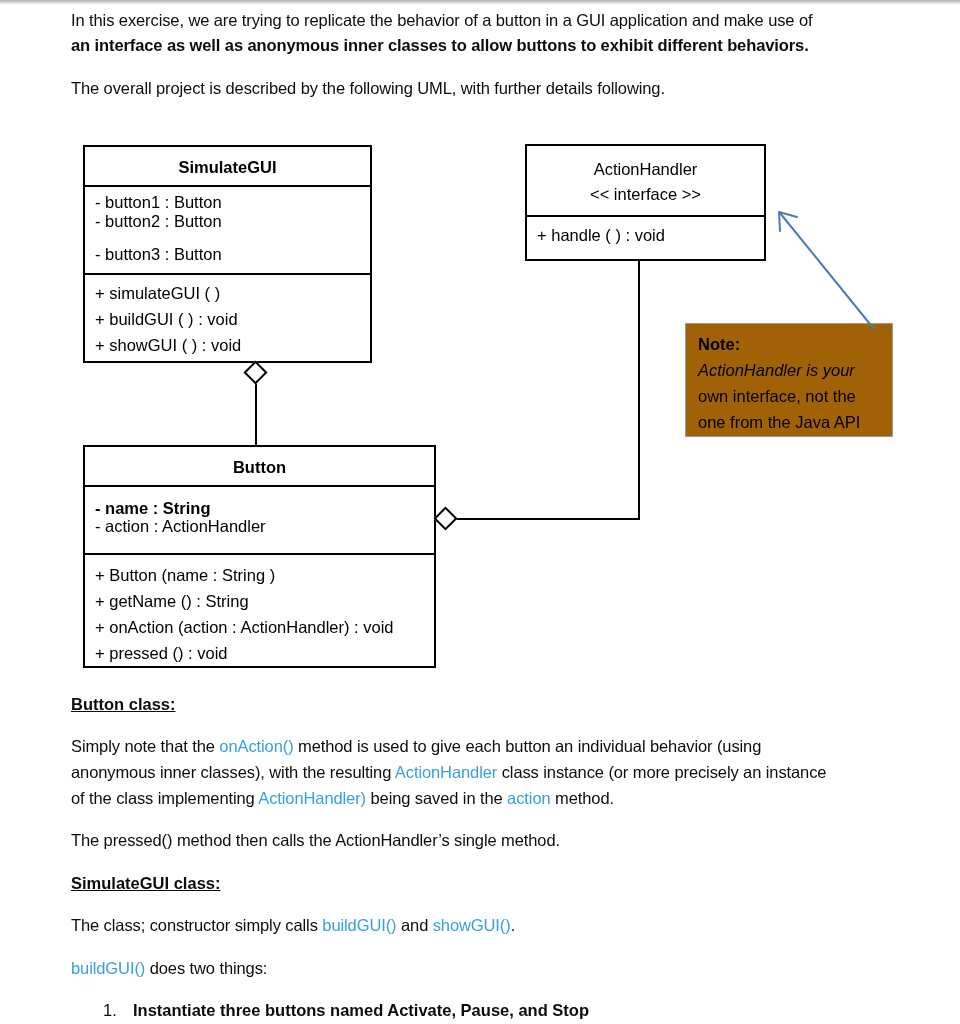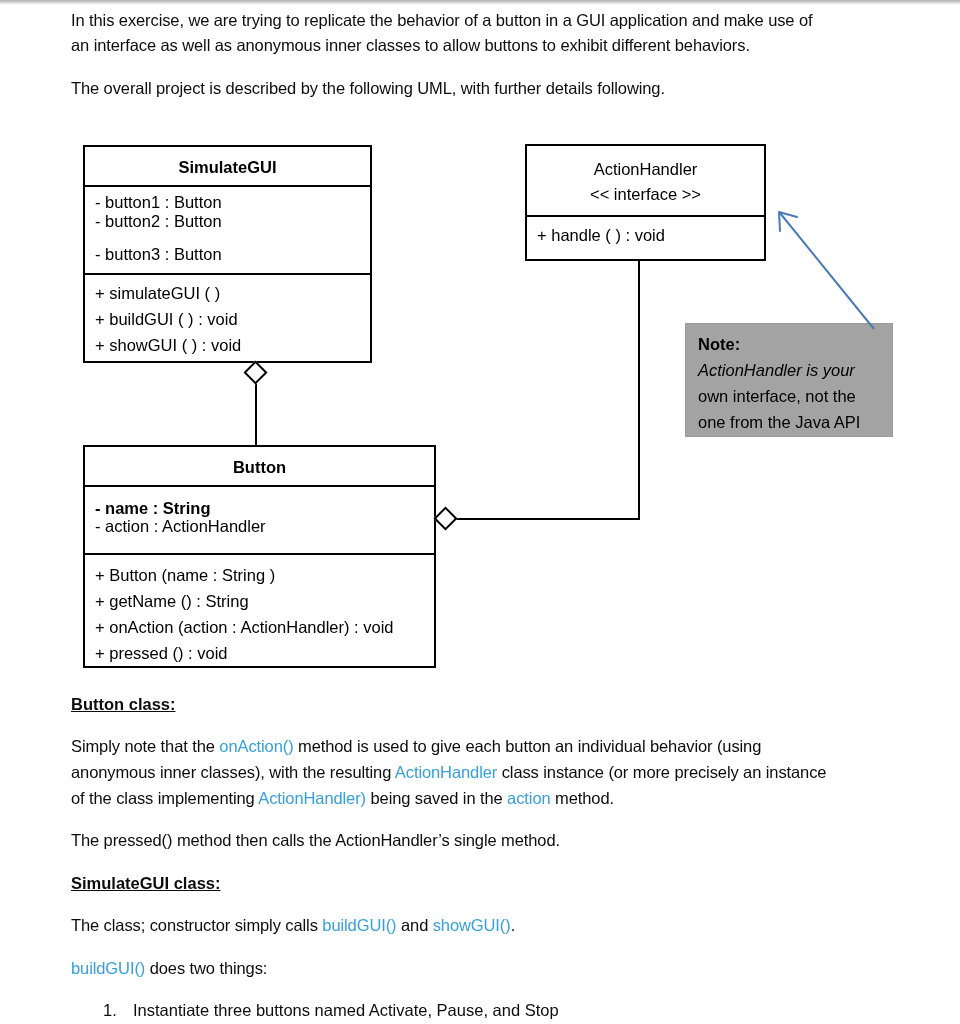--- a/index.html
+++ b/index.html
@@ -94,21 +94,21 @@
   .iface-line {
     text-align: center;
     font-size: 16.5px;
     line-height: 25px;
     color: #000000;
   }
 
   
   #note-box {
     position: absolute;
-    background: #a3a3a3;
+    background: #a16207;
     border: 1.5px solid #9a9a9a;
     box-sizing: border-box;
   }
   .note-title {
     position: absolute;
     font-weight: bold;
     font-size: 16.5px;
     line-height: 25.5px;
     color: #000000;
   }
@@ -150,21 +150,21 @@
   }
 </style>
 </head>
 <body>
 
 <div id="top-strip"></div>
 
 <div id="page">
 
   <div class="para" style="left:71px; top:8px; width:830px;">In this exercise, we are trying to replicate the behavior of a button in a GUI application and make use of</div>
-  <div class="para" style="left:71px; top:33px; width:830px;">an interface as well as anonymous inner classes to allow buttons to exhibit different behaviors.</div>
+  <div class="para" style="left:71px; top:33px; width:830px;font-weight:bold;">an interface as well as anonymous inner classes to allow buttons to exhibit different behaviors.</div>
   <div class="para" style="left:71px; top:76px; width:830px;">The overall project is described by the following UML, with further details following.</div>
 
   <div class="uml-box" id="box-simulategui" style="left:83px; top:145px; width:289px; height:218px;">
     <div class="uml-title" style="position:absolute; left:0; top:12px; width:100%;">SimulateGUI</div>
     <div class="uml-divider" style="top:38px;"></div>
     <div class="uml-row" style="left:10px; top:43px;">- button1 : Button</div>
     <div class="uml-row" style="left:10px; top:62px;">- button2 : Button</div>
     <div class="uml-row" style="left:10px; top:95px;">- button3 : Button</div>
     <div class="uml-divider" style="top:126px;"></div>
     <div class="uml-row" style="left:10px; top:134px;">+ simulateGUI ( )</div>
@@ -228,15 +228,15 @@
 
   <div class="para" style="left:71px; top:913px; width:840px;">
     <span>The class; constructor simply calls </span><span class="code">buildGUI()</span><span> and </span><span class="code">showGUI()</span><span>.</span>
   </div>
 
   <div class="para" style="left:71px; top:956px; width:840px;">
     <span class="code">buildGUI()</span><span> does two things:</span>
   </div>
 
   <div class="list-num" style="left:103px; top:998px;">1.</div>
-  <div class="list-item" style="left:133px; top:998px; width:700px;">Instantiate three buttons named Activate, Pause, and Stop</div>
+  <div class="list-item" style="left:133px; top:998px; width:700px;font-weight:bold;">Instantiate three buttons named Activate, Pause, and Stop</div>
 
 </div>
 
 </body></html>

